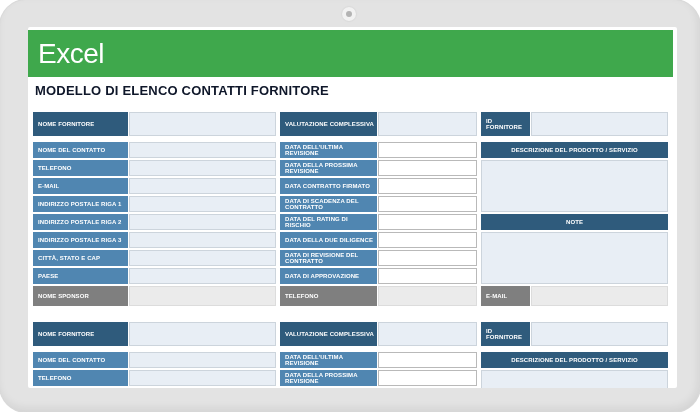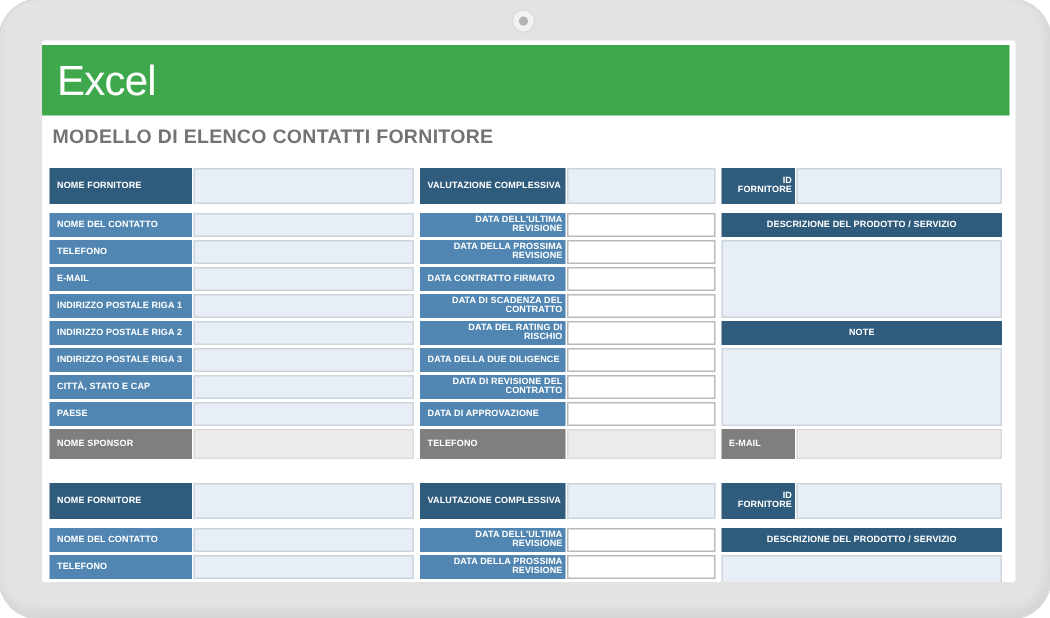--- a/index.html
+++ b/index.html
@@ -1,26 +1,26 @@
 <!DOCTYPE html>
 <html><head>
 <meta charset="utf-8">
 <style>
   html,body{margin:0;padding:0;background:#ffffff;font-family:"Liberation Sans",sans-serif;}
   .device{position:relative;width:700px;height:412px;background:#e3e3e3;border-radius:26px;
-          box-shadow:inset -2px -4px 8px rgba(0,0,0,.07), 0 0 0 1px #d9d9d9;overflow:hidden;text-align:right;}
+          box-shadow:inset -2px -4px 8px rgba(0,0,0,.07), 0 0 0 1px #d9d9d9;overflow:hidden;}
   .camera{position:absolute;left:342px;top:7px;width:14px;height:14px;border-radius:50%;
           background:#f2f2f2;box-shadow:0 0 2px rgba(0,0,0,.12);}
   .camera-dot{position:absolute;left:4px;top:4px;width:6px;height:6px;border-radius:50%;background:#b3b3b3;}
   .screen{position:absolute;left:28px;top:27px;width:649px;height:361px;background:#ffffff;
           border-radius:2px;overflow:hidden;}
   .greenbar{position:absolute;left:0;top:3px;width:645px;height:47px;background:#3fa84c;
             display:flex;align-items:center;}
   .excel-logo{color:#ffffff;font-size:28px;font-weight:300;letter-spacing:-.5px;margin-left:10px;line-height:1;}
-  .page-title{position:absolute;left:7px;top:56px;font-size:13px;font-weight:bold;color:#737373;letter-spacing:.2px;}
+  .page-title{position:absolute;left:7px;top:56px;font-size:13px;font-weight:bold;color:#0f172a;letter-spacing:.2px;}
 
   .tbl{position:absolute;left:5px;width:635px;}
   .colgrp{position:absolute;top:0;}
   .colA{left:0;width:243px;}
   .colB{left:247px;width:197px;}
   .colC{left:448px;width:187px;}
   .frow{display:flex;column-gap:1px;height:16px;margin-bottom:2px;}
   .frow.h24{height:24px;}
   .frow.h20{height:20px;margin-bottom:0;}
   .gap4{height:4px;}

